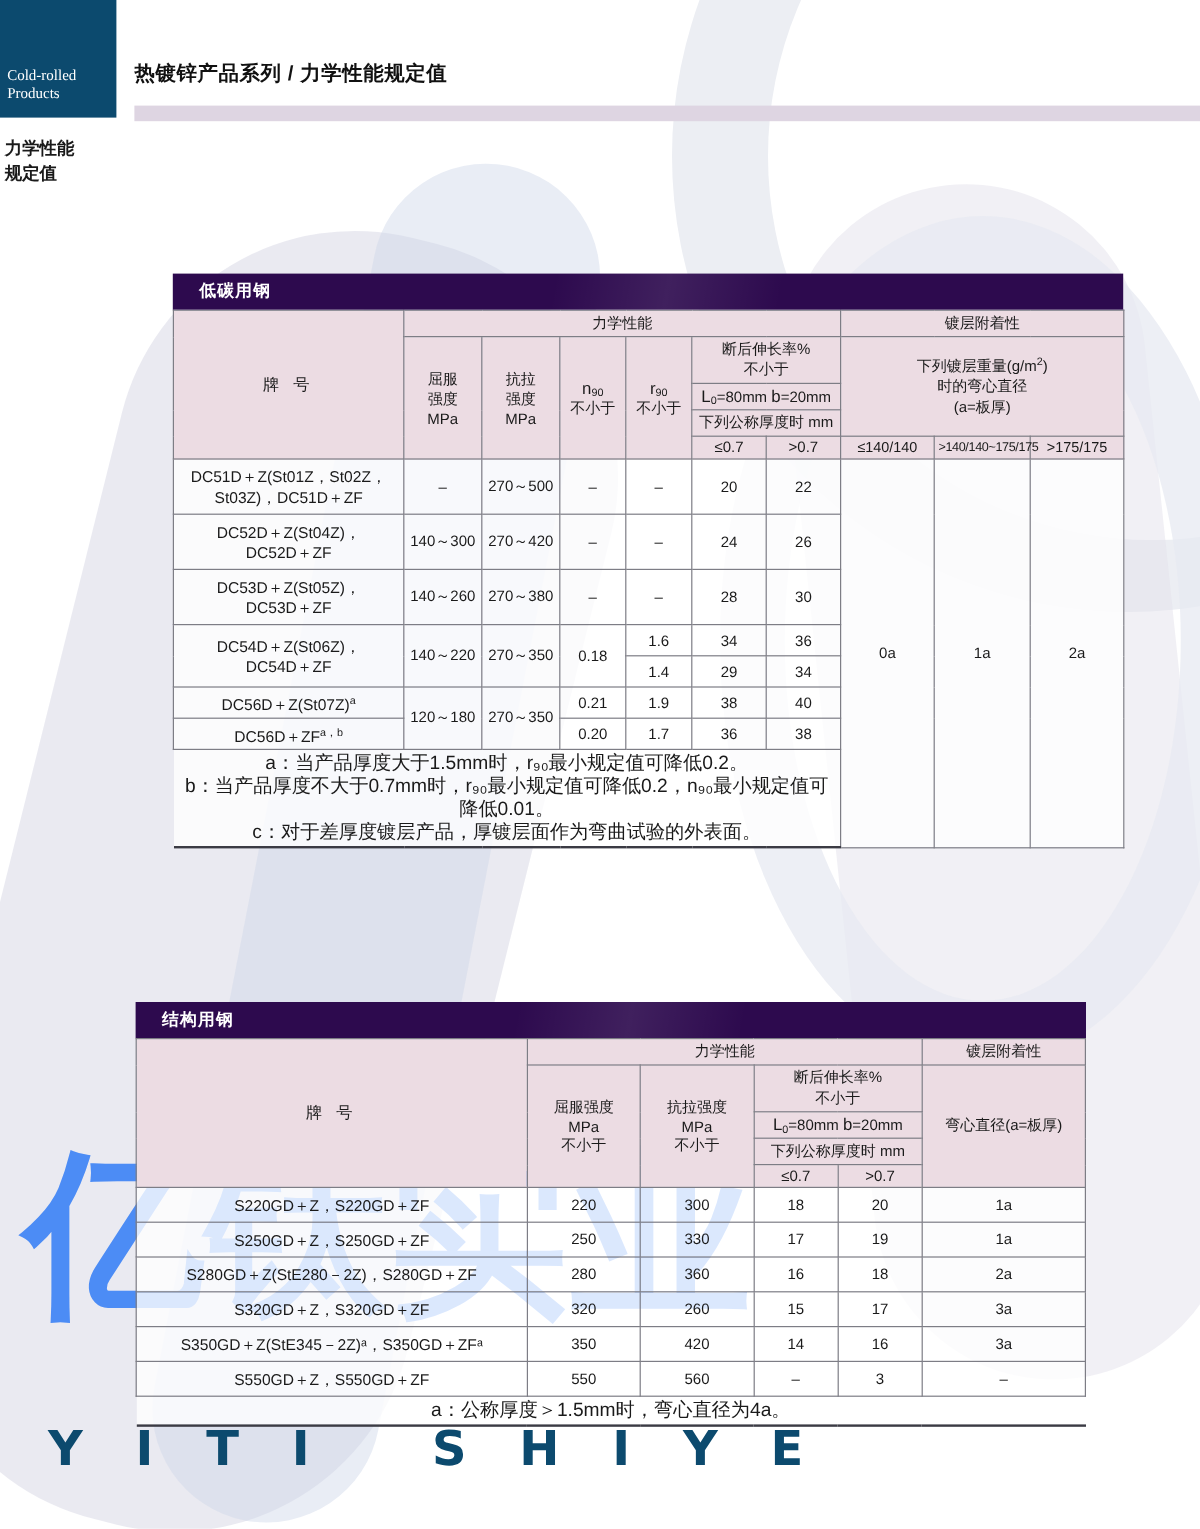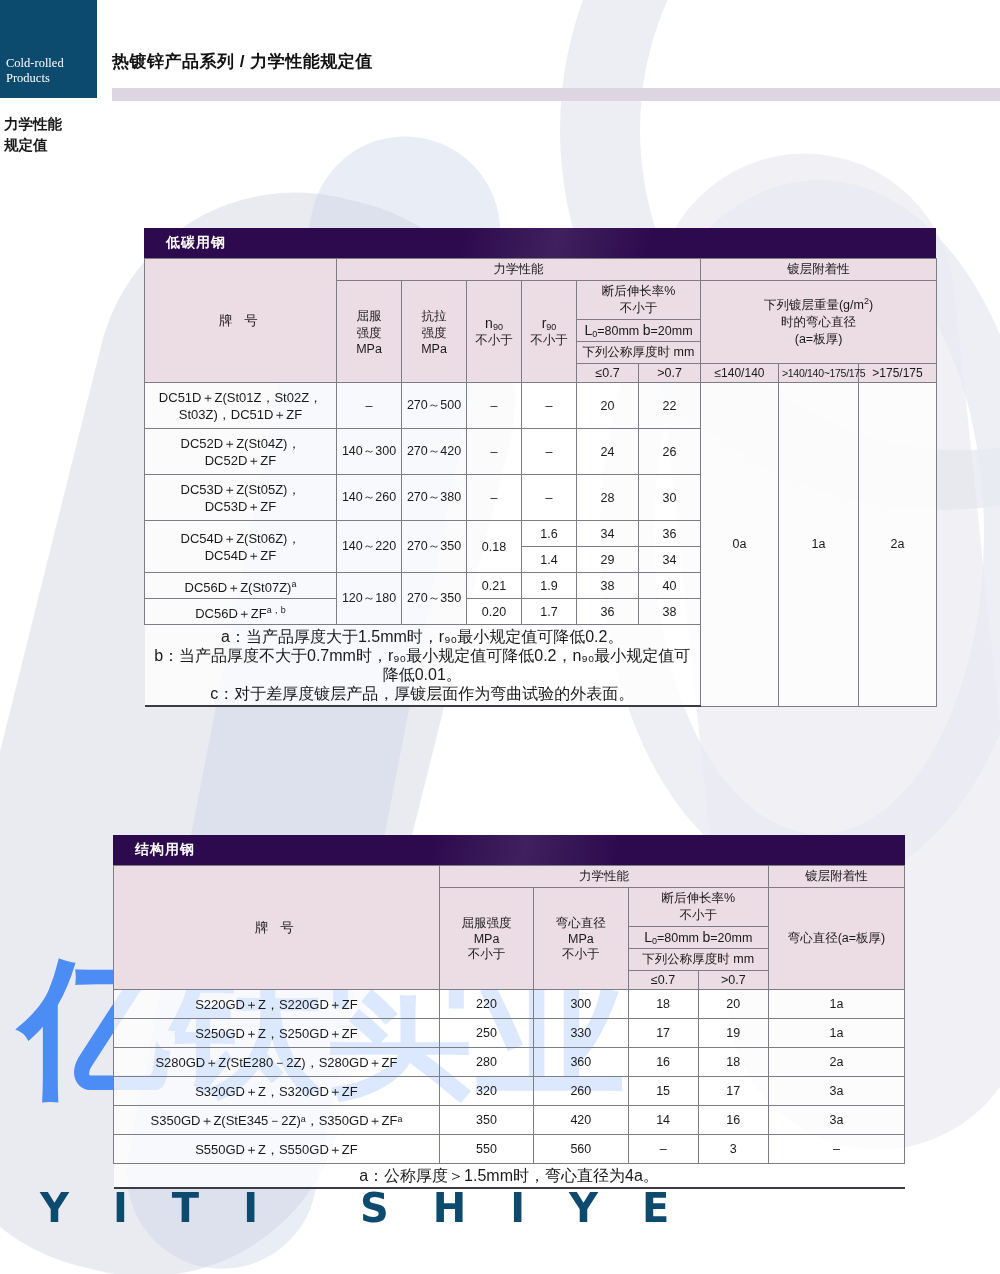--- a/index.html
+++ b/index.html
@@ -332,21 +332,21 @@
         <th colspan="4">力学性能</th>
         <th>镀层附着性</th>
       </tr>
       <tr>
         <th rowspan="4">
           <div>屈服强度</div>
           <div>MPa</div>
           <div>不小于</div>
         </th>
         <th rowspan="4">
-          <div>弯心直径</div>
+          <div>抗拉强度</div>
           <div>MPa</div>
           <div>不小于</div>
         </th>
         <th colspan="2">
           <div>断后伸长率%</div>
           <div>不小于</div>
         </th>
         <th rowspan="4">弯心直径(a=板厚)</th>
       </tr>
       <tr>

